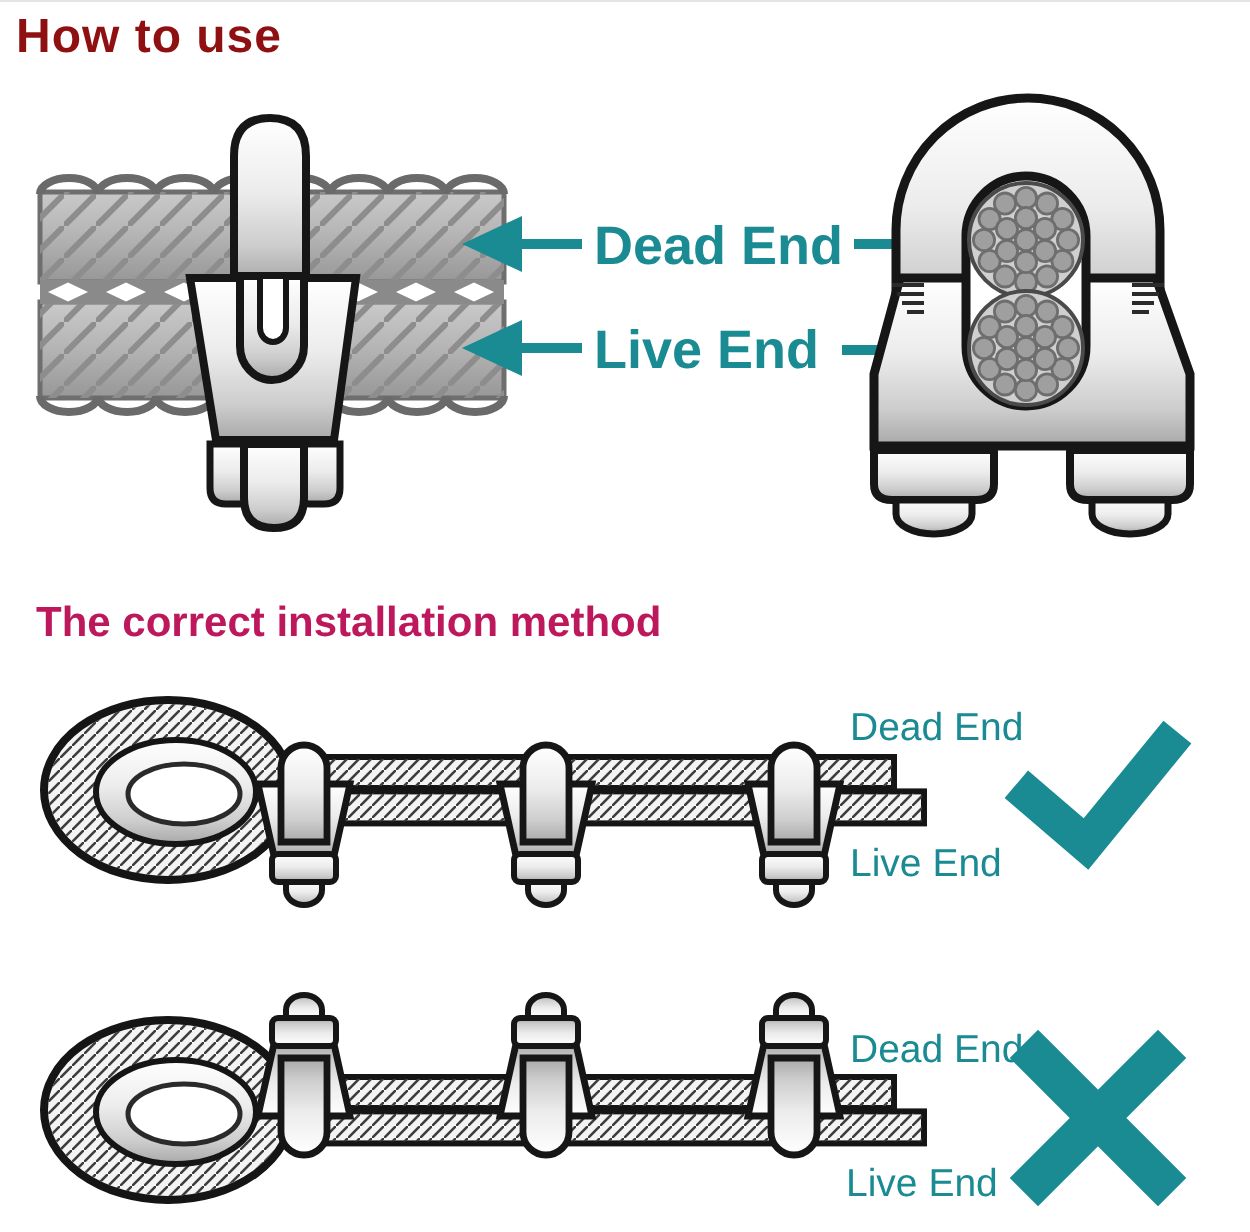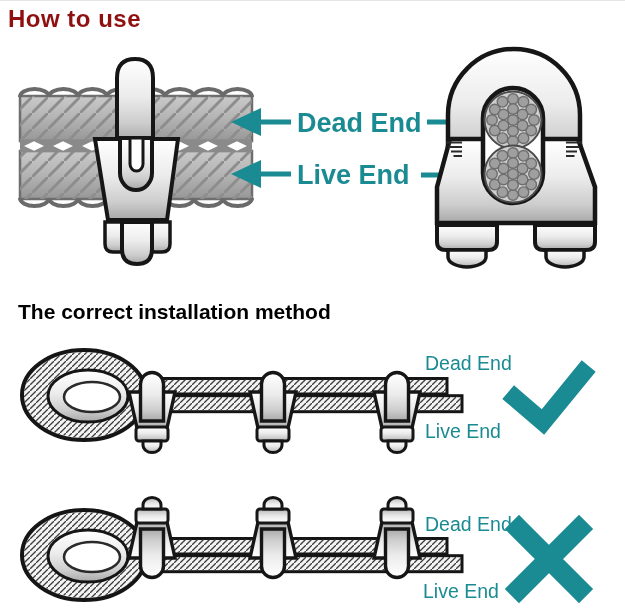--- a/index.html
+++ b/index.html
@@ -2,21 +2,21 @@
 <html><head>
 <meta charset="utf-8">
 <style>
   html,body{margin:0;padding:0;background:#fff;}
   .page{position:relative;width:625px;height:616px;background:#ffffff;overflow:hidden;
         font-family:"Liberation Sans",sans-serif;border-top:1px solid #e4e4e4;}
   .abs{position:absolute;left:0;}
   h1.title{position:absolute;left:8px;top:4px;margin:0;font-size:24px;font-weight:bold;
            color:#8f1011;letter-spacing:.5px;text-align:center;}
   h2.subtitle{position:absolute;left:18px;top:299px;margin:0;font-size:21px;font-weight:bold;
-           color:#000000;}
+           color:#be185d;}
   #svg-top{top:45px;}
   #svg-bottom{top:335px;}
   .metal{fill:url(#metalGrad);stroke:#161616;}
   .metal2{fill:url(#metalGrad2);stroke:#161616;}
   .ropeWhite{fill:#f4f4f4;stroke:#151515;}
   .lbl-big{font-family:"Liberation Sans",sans-serif;font-size:27px;font-weight:bold;fill:#1a8a93;}
   .lbl-small{font-family:"Liberation Sans",sans-serif;font-size:19.5px;fill:#1a8a93;}
   .teal{fill:#1a8a93;}
   .teal-line{stroke:#1a8a93;fill:none;}
 </style>

